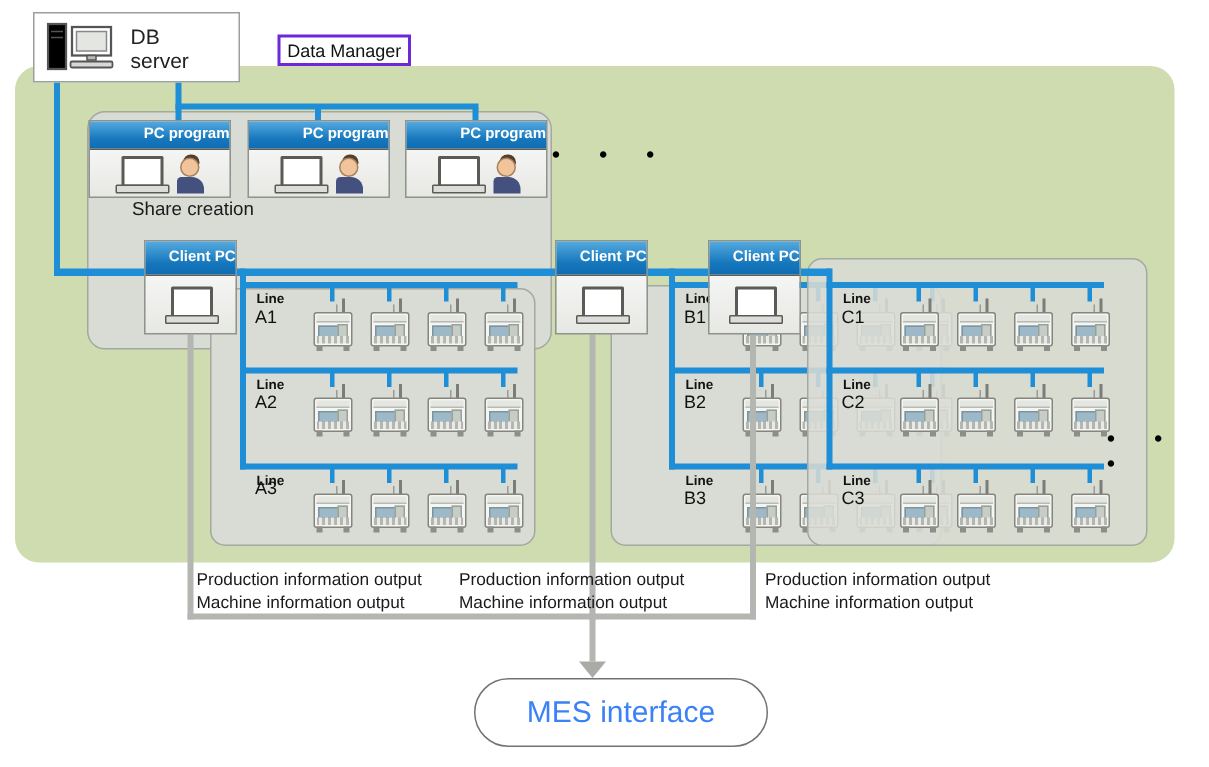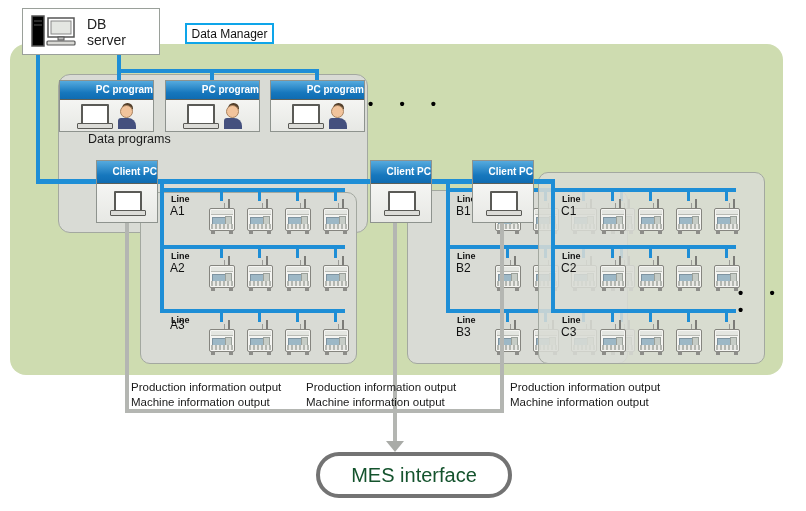--- a/index.html
+++ b/index.html
@@ -18,21 +18,21 @@
   
   .gl{position:absolute;background:#b4b6b2;z-index:6;}
   .arrow-head{position:absolute;width:0;height:0;border-left:9px solid transparent;border-right:9px solid transparent;
               border-top:11px solid #a9aba7;z-index:6;}
   
   .node-box{position:absolute;border:1px solid #8e938e;background:linear-gradient(180deg,#fdfdfc,#e7e8e4);z-index:8;box-sizing:border-box;}
   .node-head{height:18px;background:linear-gradient(180deg,#55aade,#1677bd 65%,#0f6cb2);color:#fff;
              font-size:10px;font-weight:bold;text-align:right;line-height:18px;border-bottom:1px solid #5a5f5a;}
   .node-body{position:relative;display:flex;align-items:center;justify-content:center;gap:6px;}
   
-  .plaque{position:absolute;background:#fff;border:2px solid #0ea5e9;z-index:9;font-size:12px;
+  .plaque{position:absolute;background:#fff;border:2px solid #6d28d9;z-index:9;font-size:12px;
           display:flex;align-items:center;justify-content:center;box-sizing:border-box;}
   
   .db-box{left:22px;top:8px;width:138px;height:47px;background:#fff;border:1px solid #9aa09a;z-index:8;
           display:flex;align-items:center;gap:10px;padding-left:8px;box-sizing:border-box;}
   .db-label{font-size:14px;line-height:16px;color:#222;}
   
   .caption{position:absolute;z-index:8;color:#1a1a1a;}
   .dots{position:absolute;z-index:8;font-size:15px;font-weight:bold;letter-spacing:11px;color:#000;}
   
   .line-tag{position:absolute;font-size:9px;font-weight:bold;color:#111;z-index:inherit;}
@@ -52,22 +52,22 @@
   
   .laptop{position:relative;width:34px;height:24px;}
   .lap-screen{position:absolute;left:4px;top:0;width:24px;height:17px;border:2px solid #5a5a56;background:#fff;border-radius:1px;}
   .lap-base{position:absolute;left:0;top:19px;width:34px;height:4px;background:#dcdcd8;border:1px solid #5a5a56;border-radius:1px;}
   
   .person{position:relative;width:20px;height:26px;}
   .p-head{position:absolute;left:3px;top:2px;width:11px;height:11px;border-radius:50%;background:#f2c49c;border:1px solid #a8825e;}
   .p-hair{position:absolute;left:5px;top:0;width:11px;height:7px;background:#53402c;border-radius:6px 6px 2px 0;}
   .p-body{position:absolute;left:1px;top:15px;width:18px;height:11px;background:#44507e;border-radius:3px 8px 0 0;}
   
-  .mes-box{left:316px;top:452px;width:196px;height:46px;background:#fff;border:4px solid #737373;border-radius:24px;
-           z-index:8;display:flex;align-items:center;justify-content:center;font-size:20px;color:#14532d;box-sizing:border-box;}
+  .mes-box{left:316px;top:452px;width:196px;height:46px;background:#fff;border:1px solid #737373;border-radius:24px;
+           z-index:8;display:flex;align-items:center;justify-content:center;font-size:20px;color:#3b82f6;box-sizing:border-box;}
 </style>
 </head>
 <body>
 
 <div id="canvas">
 
   <div class="abs green-panel"></div>
   <div class="abs gpanel data-panel"></div>
   <div class="abs gpanel panel-A"></div>
   <div class="abs gpanel panel-B"></div>
@@ -164,21 +164,21 @@
   <div class="node-box" style="left:472px;top:160px;width:62px;height:63px">
     <div class="node-head" style="height:22px;line-height:22px">Client PC</div>
     <div class="node-body" style="height:38px">
         <div class="laptop">
           <div class="lap-screen"></div>
           <div class="lap-base"></div>
         </div>
       </div>
   </div>
 
-  <div class="caption" style="left:88px;top:132px;font-size:12.5px">Data programs</div>
+  <div class="caption" style="left:88px;top:132px;font-size:12.5px">Share creation</div>
   <div class="dots" style="left:368px;top:95px">• • •</div>
   <div class="dots" style="left:738px;top:284px">• • •</div>
 
   <div class="gl" style="left:125px;top:223px;width:4px;height:190px"></div>
   <div class="gl" style="left:393px;top:223px;width:4px;height:190px"></div>
   <div class="gl" style="left:500px;top:223px;width:4px;height:190px"></div>
   <div class="gl" style="left:125px;top:409px;width:379px;height:4px"></div>
   <div class="gl" style="left:393px;top:409px;width:4px;height:32px"></div>
   <div class="arrow-head" style="left:386px;top:441px"></div>
 

